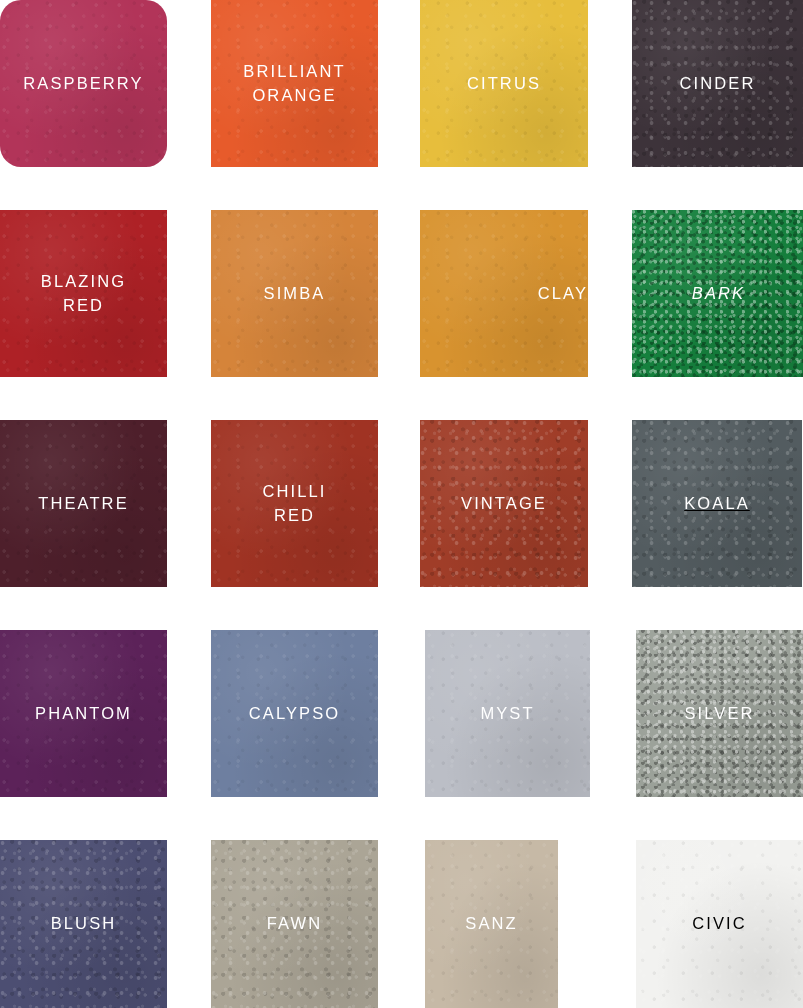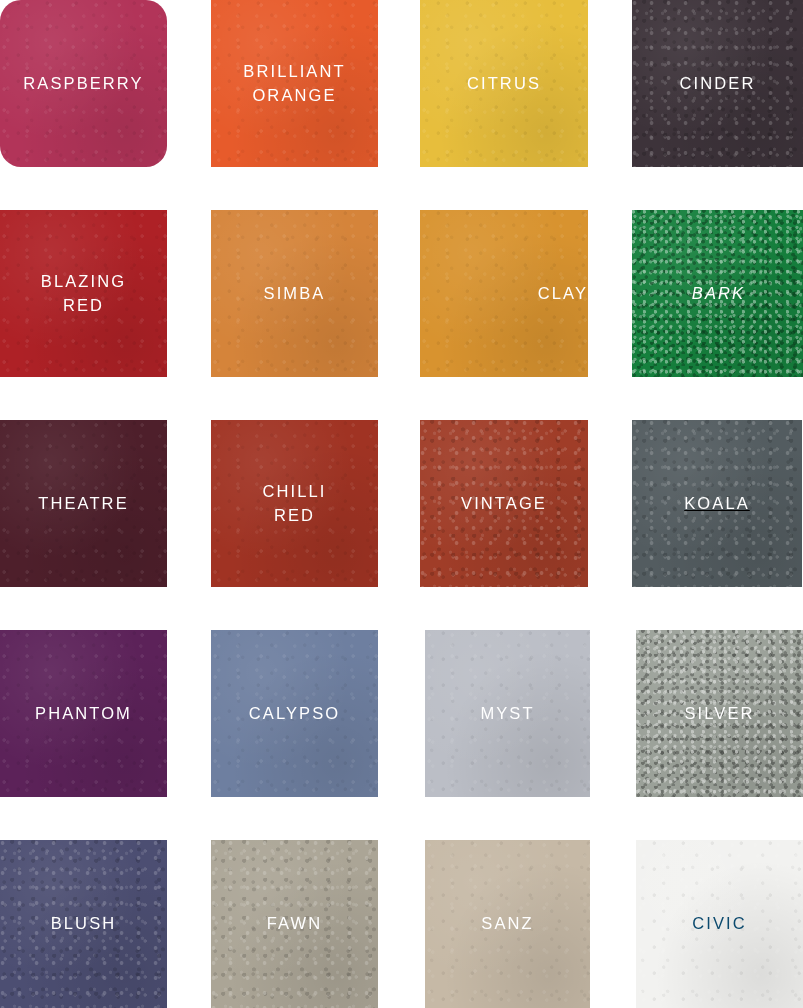--- a/index.html
+++ b/index.html
@@ -89,21 +89,21 @@
     font-size: 16.5px;
     font-weight: 400;
     letter-spacing: 2.1px;
     line-height: 1.45;
     text-transform: uppercase;
     white-space: pre-line;
     color: #ffffff;
     -webkit-font-smoothing: antialiased;
   }
   .swatch[data-label-tone="dark"] .swatch-label {
-    color: #0c4a6e;
+    color: #000000;
   }
 </style>
 </head>
 <body>
 
 <div id="swatch-grid">
     <div class="swatch" data-texture="light" data-label-tone="light" style="left: 0px; top: 0px; width: 167px; height: 167px; background-color: rgb(178, 52, 89); border-radius: 21px;">
       <div class="shade"></div>
       <div class="tex"></div>
       <div class="swatch-label">RASPBERRY</div>
@@ -189,21 +189,21 @@
     <div class="swatch" data-texture="medium" data-label-tone="light" style="left: 0px; top: 840px; width: 167px; height: 168px; background-color: rgb(76, 78, 114);">
       <div class="shade"></div>
       <div class="tex"></div>
       <div class="swatch-label">BLUSH</div>
     </div>
     <div class="swatch" data-texture="medium" data-label-tone="light" style="left: 211px; top: 840px; width: 167px; height: 168px; background-color: rgb(171, 165, 150);">
       <div class="shade"></div>
       <div class="tex"></div>
       <div class="swatch-label">FAWN</div>
     </div>
-    <div class="swatch" data-texture="light" data-label-tone="light" style="left: 425px; top: 840px; width: 165px; height: 168px; background-color: rgb(198, 185, 166); justify-content: center;">
+    <div class="swatch" data-texture="light" data-label-tone="light" style="left: 425px; top: 840px; width: 133px; height: 168px; background-color: rgb(198, 185, 166); justify-content: center;">
       <div class="shade"></div>
       <div class="tex"></div>
       <div class="swatch-label">SANZ</div>
     </div>
     <div class="swatch" data-texture="light" data-label-tone="dark" style="left: 636px; top: 840px; width: 167px; height: 168px; background-color: rgb(242, 242, 240);">
       <div class="shade"></div>
       <div class="tex"></div>
       <div class="swatch-label">CIVIC</div>
     </div>
   </div>

